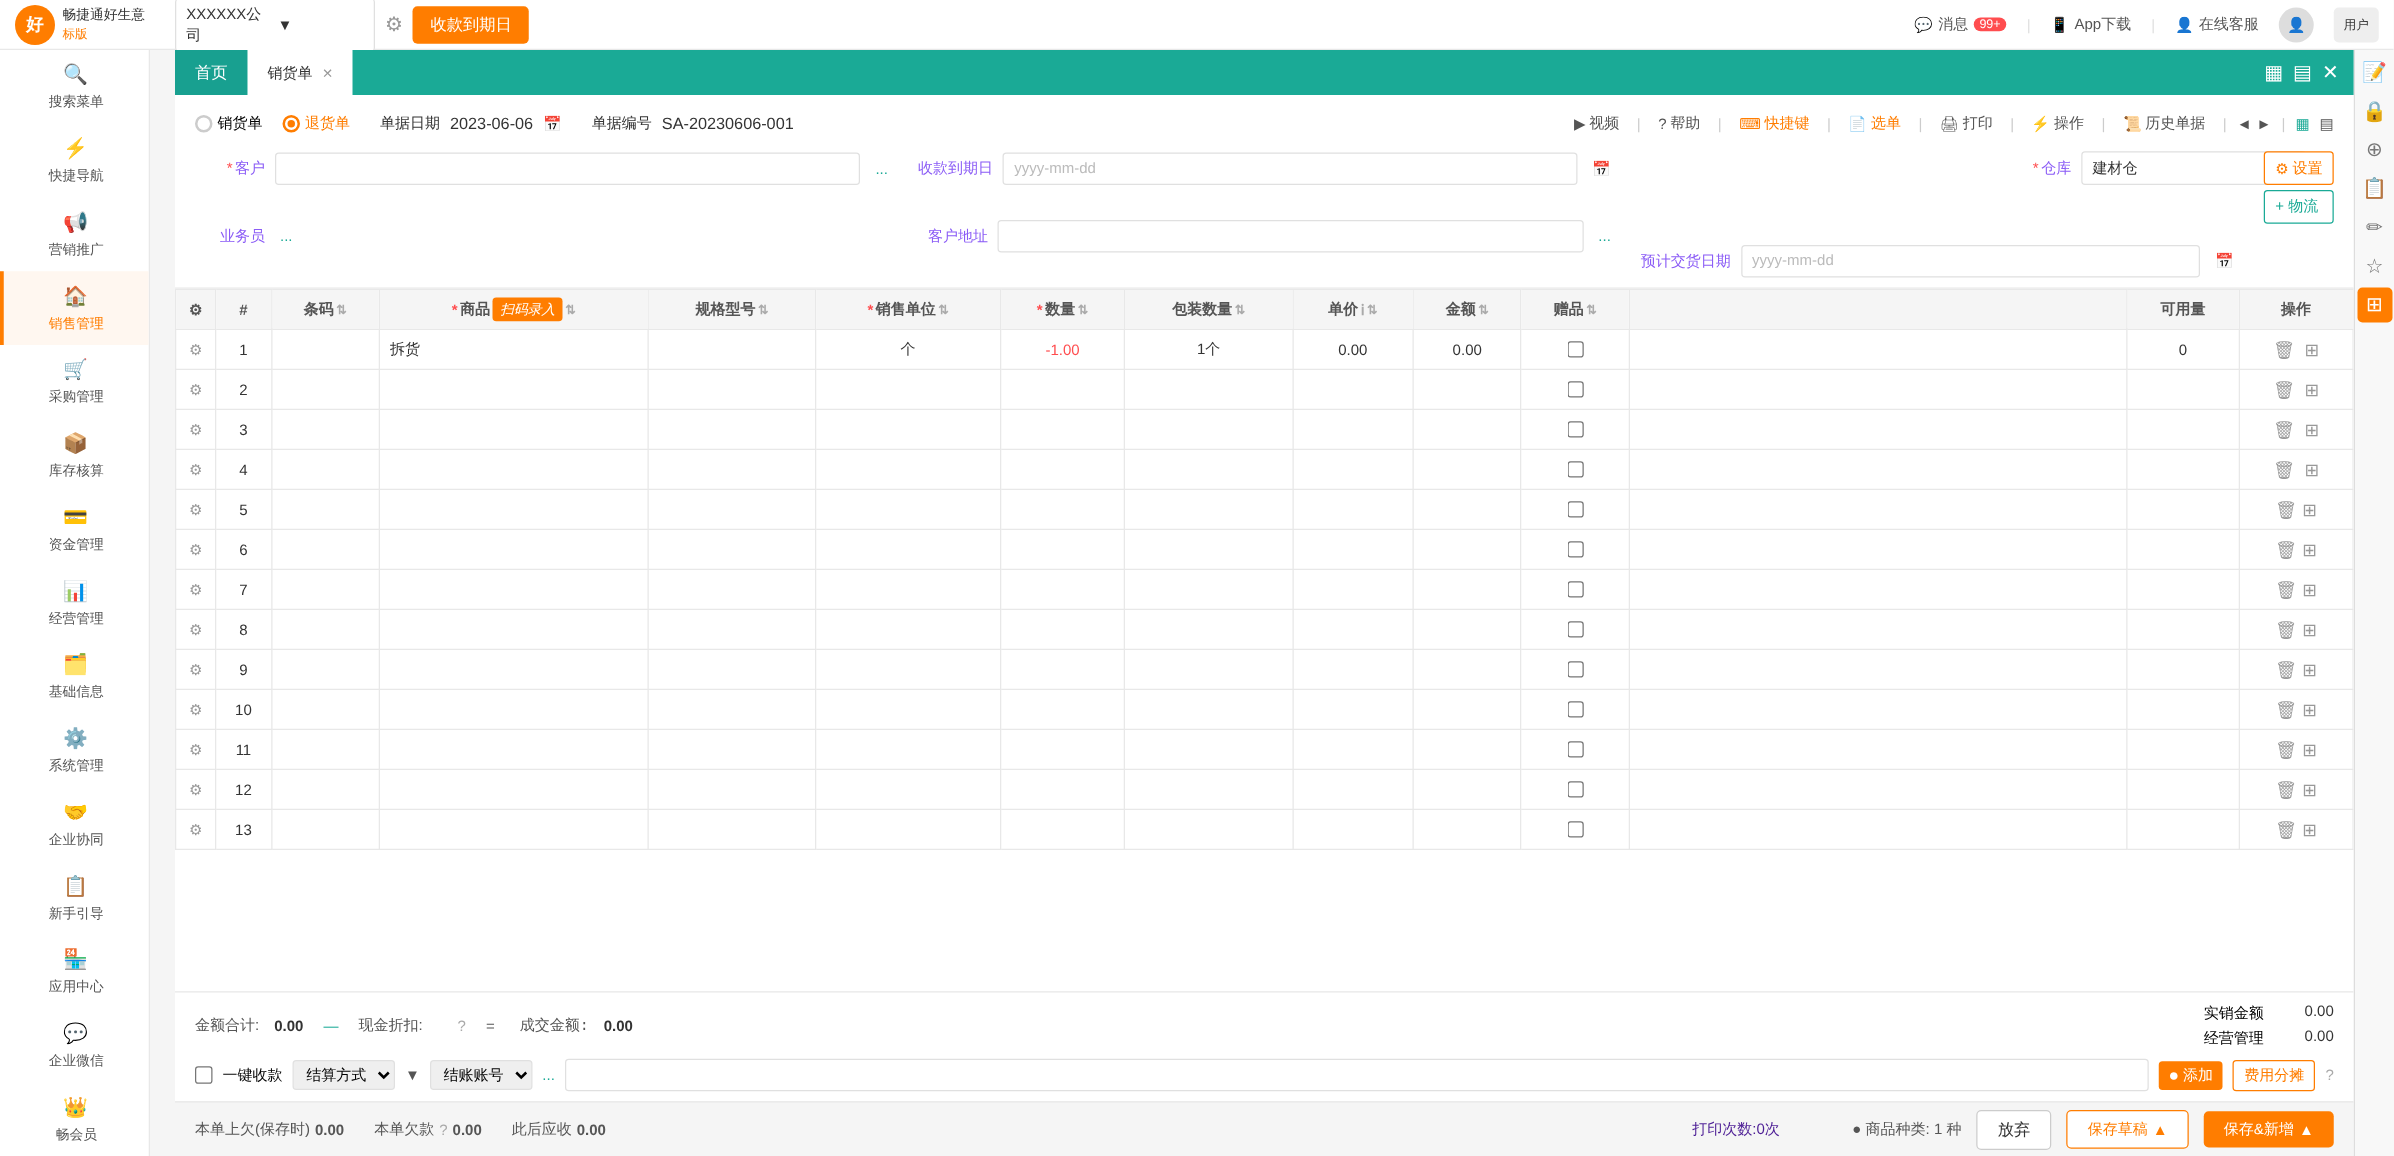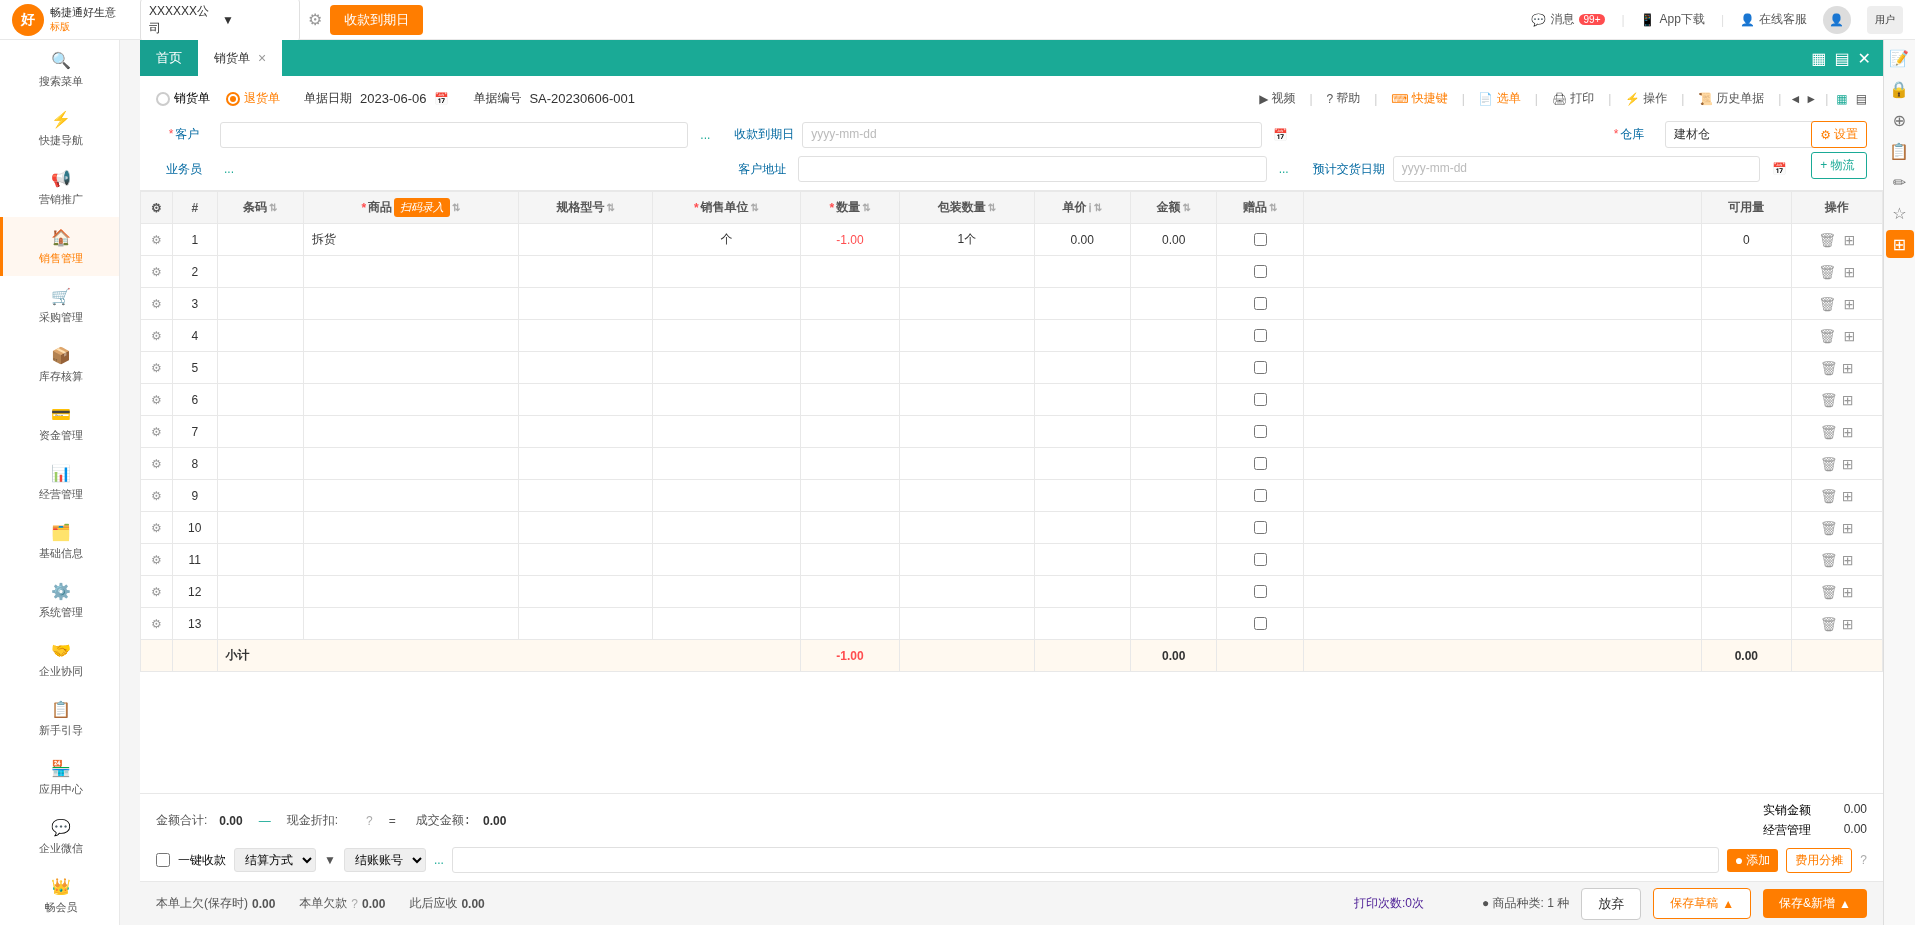--- a/index.html
+++ b/index.html
@@ -146,21 +146,21 @@
     .toolbar-btn {
       display: flex; align-items: center; gap: 3px;
       color: #555; cursor: pointer; font-size: 12px;
       padding: 2px 6px;
     }
     .toolbar-btn.orange { color: #ff7d00; }
     .form-row {
       display: flex; align-items: center; gap: 8px;
     }
     .form-label {
-      color: #0369a1; min-width: 56px; text-align: center;
+      color: #8b5cf6; min-width: 56px; text-align: right;
       font-size: 12px; white-space: nowrap;
     }
     .form-label.required::before {
       content: '*'; color: #ff4d4f; margin-right: 2px;
     }
     .form-input {
       flex: 1; border: 1px solid #e0e0e0; border-radius: 3px;
       padding: 4px 8px; font-size: 12px; color: #333;
       min-width: 0;
     }
@@ -518,21 +518,21 @@
 
         <div class="form-row">
           <span class="form-label">业务员</span>
           <span class="form-input-dots">...</span>
         </div>
         <div class="form-row">
           <span class="form-label">客户地址</span>
           <div class="form-input" style="min-height:26px; border:1px solid #e0e0e0; border-radius:3px; padding:4px 8px; flex:1;"></div>
           <span class="form-input-dots">...</span>
         </div>
-        <div class="form-row" style="padding-right:80px;">
+        <div class="form-row" style="padding-right:80px;margin-top:40px;">
           <span class="form-label">预计交货日期</span>
           <div class="form-input placeholder" style="min-height:26px; border:1px solid #e0e0e0; border-radius:3px; padding:4px 8px; flex:1; color:#bbb;">yyyy-mm-dd</div>
           <span style="color:#1aaa96; cursor:pointer; margin-left:4px;">📅</span>
         </div>
       </div>
     </div>
 
     <div style="flex:1; display:flex; flex-direction:column; overflow:hidden;">
       <div class="table-area">
         <table>
@@ -872,33 +872,20 @@
                 <td></td>
               <td>
                   <div class="checkbox-cell">
                     <input type="checkbox" style="">
                   </div>
                 </td>
               <td></td>
                 <td></td>
               <td><span class="table-icon">🗑</span><span class="table-icon" style="margin-left:4px;">⊞</span></td>
             </tr>
-            <tr class="subtotal-row">
-              <td></td>
-              <td></td>
-              <td colspan="4" style="text-align:left;padding-left:8px;">小计</td>
-              <td class="red">-1.00</td>
-              <td></td>
-              <td></td>
-              <td>0.00</td>
-              <td></td>
-              <td></td>
-              <td>0.00</td>
-              <td></td>
-            </tr>
           </tbody>
         </table>
       </div>
 
       <div class="bottom-bar">
         <div class="calc-row">
           <span class="calc-label">金额合计:</span>
           <span class="calc-value">0.00</span>
           <span style="color:#1aaa96; margin:0 4px;">—</span>
           <span class="calc-label">现金折扣:</span>

